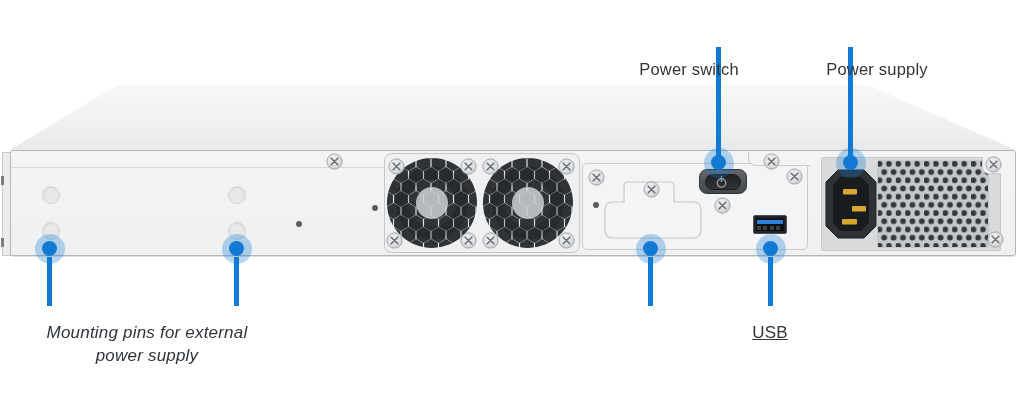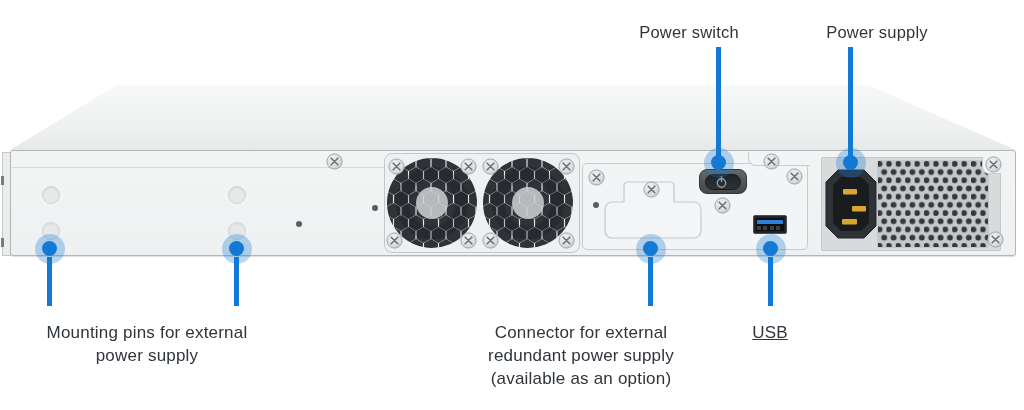--- a/index.html
+++ b/index.html
@@ -48,21 +48,21 @@
   .pin{position:absolute;width:18px;height:18px;border-radius:50%;background:#e6e8e9;
        border:1px solid #d3d5d7;box-sizing:border-box;box-shadow:inset 0 1px 2px rgba(0,0,0,0.07);}
   .hole{position:absolute;width:6px;height:6px;border-radius:50%;background:#5a5e62;}
   
   .cline{position:absolute;width:5px;background:#127ad4;z-index:8;}
   .halo{position:absolute;width:30px;height:30px;border-radius:50%;
         background:rgba(18,122,212,0.30);z-index:8;}
   .cdot{position:absolute;width:15px;height:15px;border-radius:50%;background:#127ad4;z-index:9;}
   .lbl{position:absolute;text-align:center;color:#2f353b;font-size:17px;font-weight:500;
        letter-spacing:.2px;line-height:23px;z-index:9;}
-  .lbl.top{font-size:16.5px;}
+  .lbl.top{font-size:16.5px;margin-top:37px;}
   .ln{display:block;}
   #decor{position:absolute;left:0;top:0;width:1024px;height:410px;z-index:6;pointer-events:none;}
   svg.part{position:absolute;}
 </style>
 </head>
 <body>
 
 <div id="stage">
 
   <svg width="0" height="0" class="abs" aria-hidden="true">
@@ -242,26 +242,21 @@
   <div class="cline" style="left:768px;top:257px;height:49px;"></div>
   <div class="halo" style="left:756px;top:234px;"></div>
   <div class="cdot" style="left:763px;top:241px;"></div>
 
   <div class="lbl top" style="left:589px;top:21px;width:200px;">
     <span>Power switch</span>
   </div>
   <div class="lbl top" style="left:777px;top:21px;width:200px;">
     <span>Power supply</span>
   </div>
-  <div class="lbl" style="left:16px;top:321px;width:262px;">
+  <div class="lbl" style="left:16px;top:321px;width:262px;font-style:italic;">
     <span class="ln">Mounting pins for external</span>
     <span class="ln">power supply</span>
   </div>
-  <div class="lbl" style="left:445px;top:321px;width:272px;">
-    <span class="ln">Connector for external</span>
-    <span class="ln">redundant power supply</span>
-    <span class="ln">(available as an option)</span>
-  </div>
   <div class="lbl" style="left:710px;top:321px;width:120px;text-decoration:underline;">
     <span>USB</span>
   </div>
 
 </div>
 
 </body></html>

